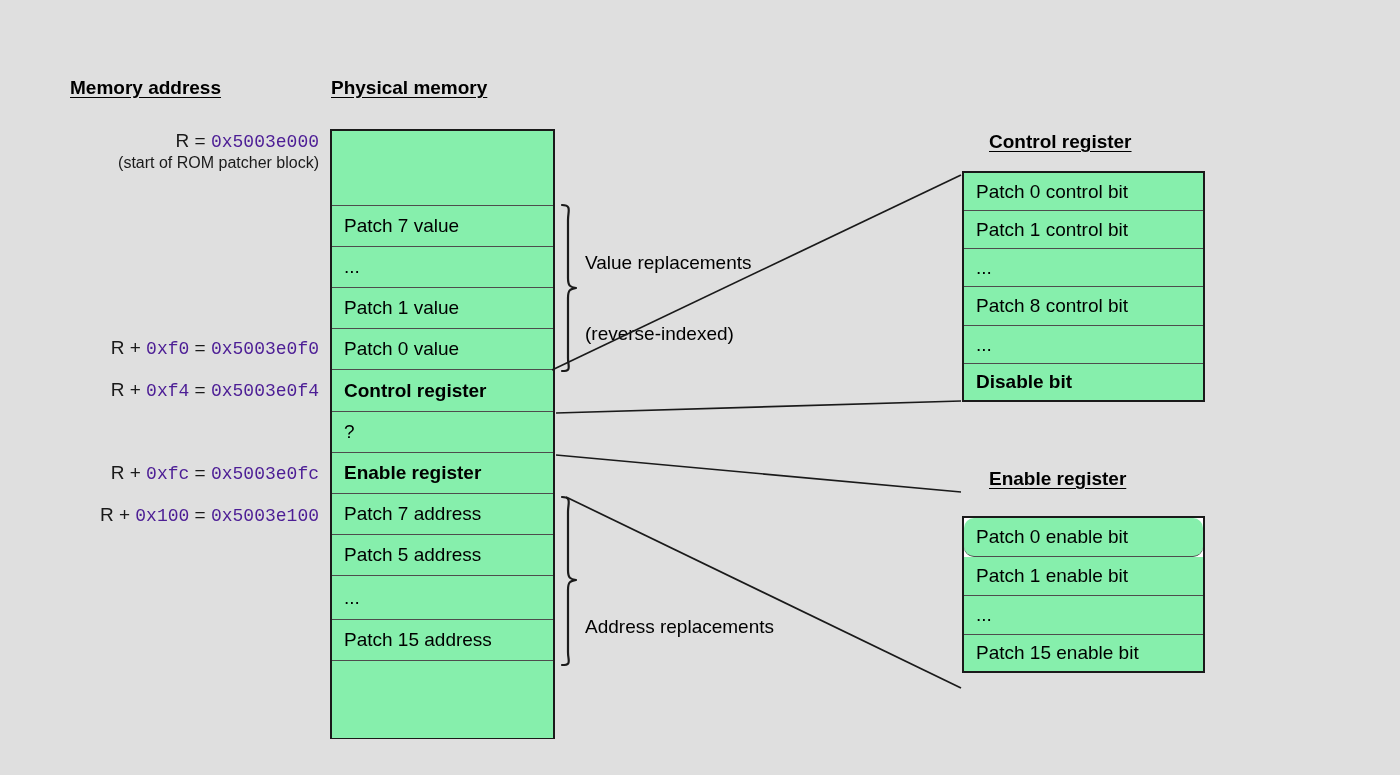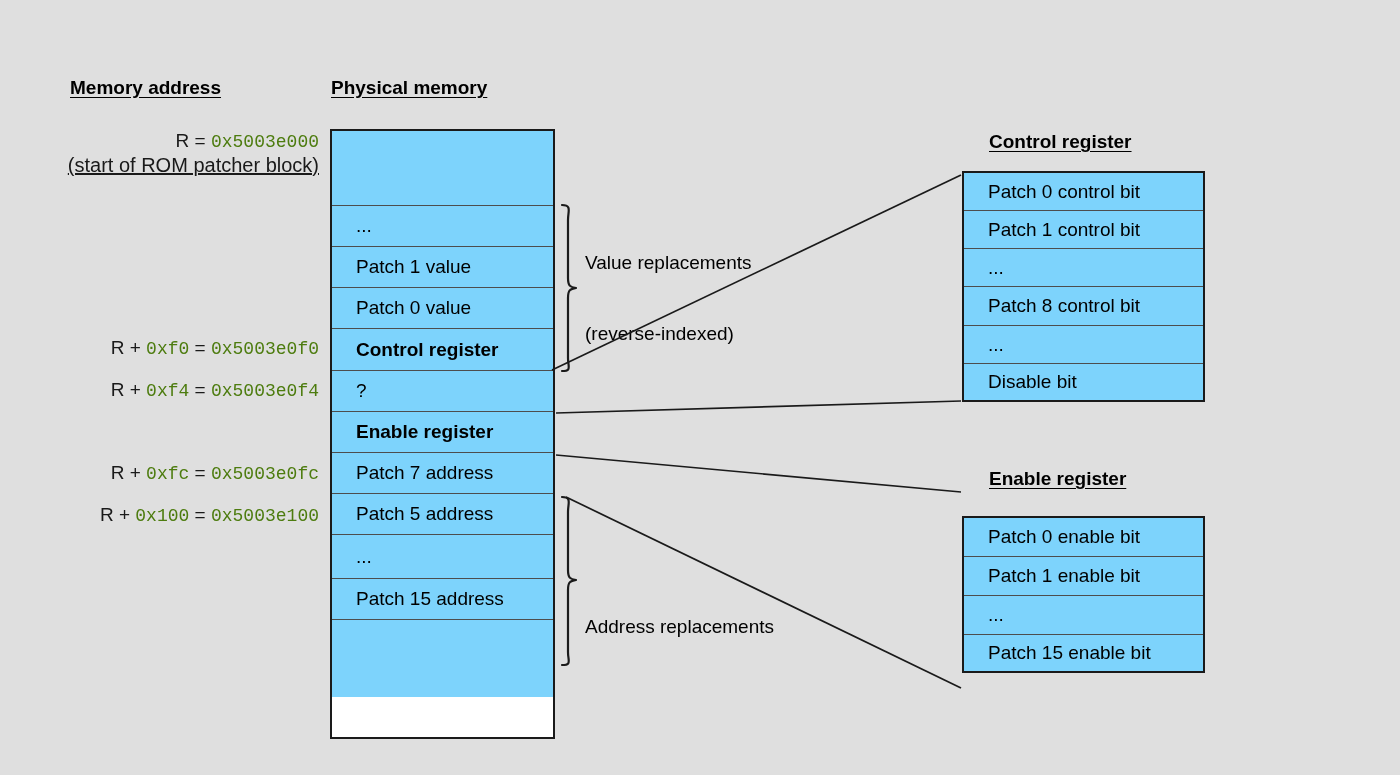--- a/index.html
+++ b/index.html
@@ -37,46 +37,45 @@
     position: absolute;
     right: 1081px;           
     font-size: 19px;
     color: #1a1a1a;
     white-space: nowrap;
     text-align: right;
     line-height: 1.15;
   }
   .addr-label .mono {
     font-family: "Liberation Mono", "DejaVu Sans Mono", monospace;
-    color: #4d7c0f;
+    color: #4c1d95;
     font-size: 18px;
   }
   .addr-sub {
     display: block;
-    font-size: 20px;
+    font-size: 16px;
     color: #1a1a1a;
     text-align: right;
     margin-top: 1px;
-    text-decoration: underline;
   }
 
   
   .membox {
     position: absolute;
     background: #ffffff;
     border: 2px solid #1a1a1a;
     box-sizing: border-box;
   }
   .row {
     box-sizing: border-box;
-    background: #7dd3fc;
+    background: #86efac;
     border-bottom: 1px solid #4d4d4d;
     display: flex;
     align-items: center;
-    padding-left: 24px;
+    padding-left: 12px;
     font-size: 19px;
     color: #000;
     white-space: nowrap;
     overflow: hidden;
   }
   .row:last-child { border-bottom: none; }
   .row.bold { font-weight: bold; }
   .row.blank { }
   .row.ellipsis { font-size: 19px; }
 
@@ -142,44 +141,45 @@
   <div class="addr-label" id="addr-1" style="top:302px;"><span>R + </span><span class="mono">0xf0</span><span> = </span><span class="mono">0x5003e0f0</span></div>
 
   <div class="addr-label" id="addr-2" style="top:344px;"><span>R + </span><span class="mono">0xf4</span><span> = </span><span class="mono">0x5003e0f4</span></div>
 
   <div class="addr-label" id="addr-3" style="top:427px;"><span>R + </span><span class="mono">0xfc</span><span> = </span><span class="mono">0x5003e0fc</span></div>
 
   <div class="addr-label" id="addr-4" style="top:469px;"><span>R + </span><span class="mono">0x100</span><span> = </span><span class="mono">0x5003e100</span></div>
 
   <div class="membox" id="physical-memory">
     <div class="row blank" style="height:75px;"></div>
+    <div class="row" style="height:41px;">Patch 7 value</div>
     <div class="row ellipsis" style="height:41px;">...</div>
     <div class="row" style="height:41px;">Patch 1 value</div>
     <div class="row" style="height:41px;">Patch 0 value</div>
     <div class="row bold" style="height:42px;">Control register</div>
     <div class="row" style="height:41px;">?</div>
     <div class="row bold" style="height:41px;">Enable register</div>
     <div class="row" style="height:41px;">Patch 7 address</div>
     <div class="row" style="height:41px;">Patch 5 address</div>
     <div class="row ellipsis" style="height:44px;">...</div>
     <div class="row" style="height:41px;">Patch 15 address</div>
     <div class="row blank" style="height:77px;"></div>
   </div>
 
   <div class="membox" id="control-register-box">
     <div class="row" style="height:38px;">Patch 0 control bit</div>
     <div class="row" style="height:38px;">Patch 1 control bit</div>
     <div class="row ellipsis" style="height:38px;">...</div>
     <div class="row" style="height:39px;">Patch 8 control bit</div>
     <div class="row ellipsis" style="height:38px;">...</div>
-    <div class="row" style="height:36px;">Disable bit</div>
+    <div class="row" style="height:36px;font-weight:bold;">Disable bit</div>
   </div>
 
   <div class="membox" id="enable-register-box">
-    <div class="row" style="height:39px;">Patch 0 enable bit</div>
+    <div class="row" style="height:39px;border-radius:10px;">Patch 0 enable bit</div>
     <div class="row" style="height:39px;">Patch 1 enable bit</div>
     <div class="row ellipsis" style="height:39px;">...</div>
     <div class="row" style="height:36px;">Patch 15 enable bit</div>
   </div>
 
   <div class="annot" id="annot-address-replacements">Address replacements</div>
   <div class="annot" id="annot-value-replacements">
     <div>Value replacements</div>
     <div>(reverse-indexed)</div>
   </div>

